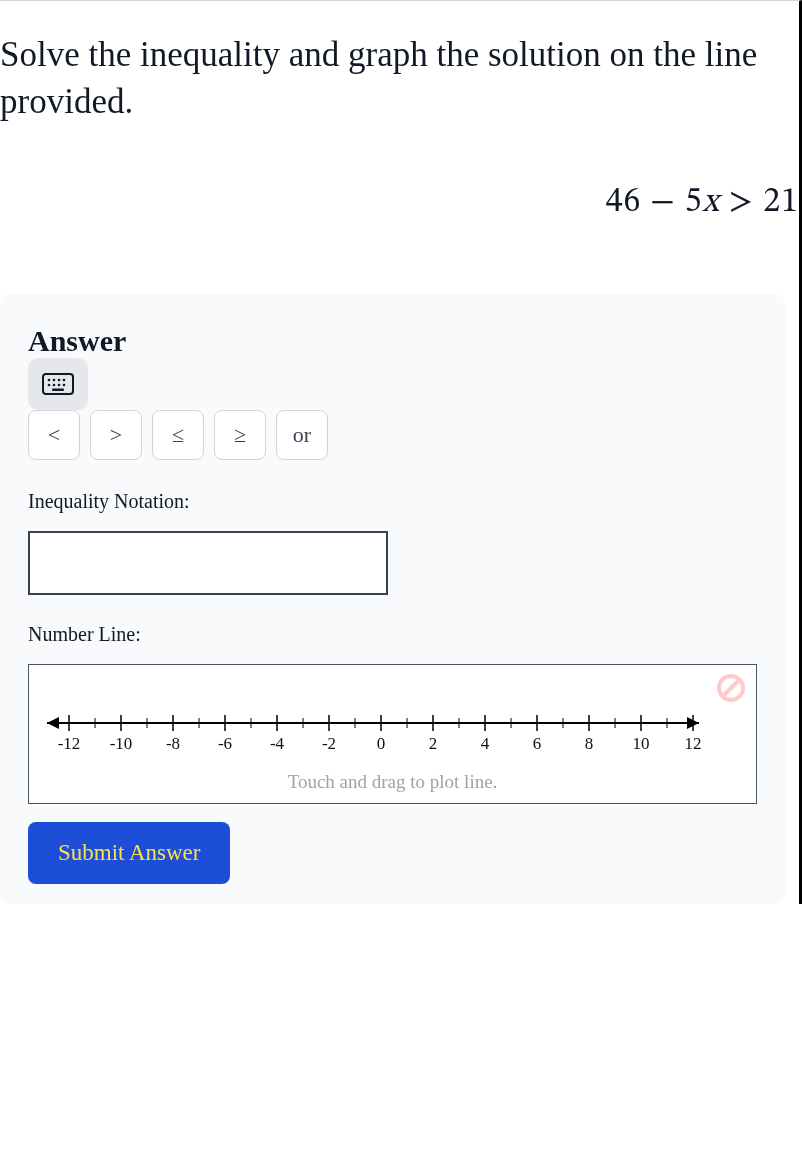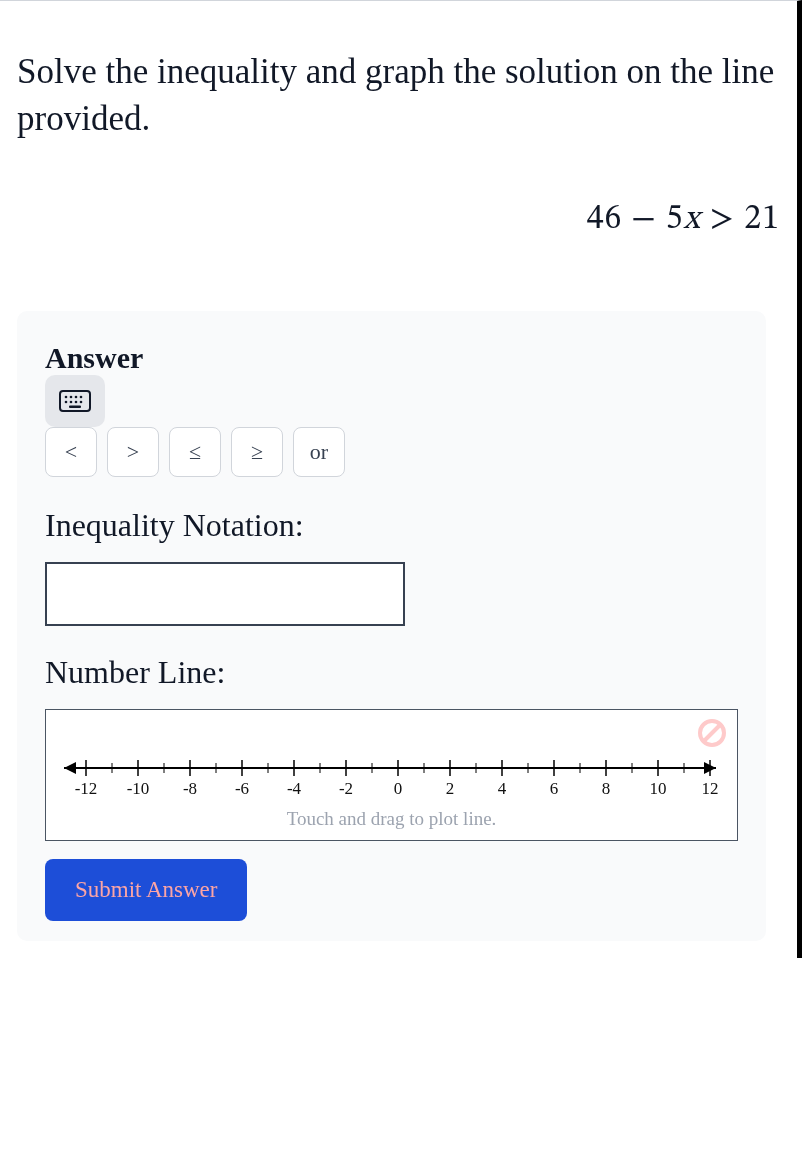--- a/index.html
+++ b/index.html
@@ -5,22 +5,22 @@
   * { box-sizing: border-box; }
   body {
     margin: 0;
     font-family: Georgia, 'Times New Roman', serif;
     color: #1f2937;
     background: #fff;
     width: 802px;
   }
   .container {
     border-top: 1px solid #d1d5db;
-    border-right: 5px solid #000000;
-    padding: 17px;
+    border-right: 3px solid #000000;
+    padding: 0;
   }
   .question {
     padding: 30px 0 0 0;
     font-size: 35px;
     line-height: 1.35;
     color: #111827;
   }
   .equation {
     text-align: right;
     font-family: 'Cambria Math', 'STIX Two Math', Georgia, serif;
@@ -76,21 +76,21 @@
     display: flex;
     align-items: center;
     justify-content: center;
     font-size: 22px;
     color: #374151;
     background: #fff;
     cursor: pointer;
     font-family: Georgia, serif;
   }
   .section-label {
-    font-size: 32px;
+    font-size: 20px;
     color: #111827;
     margin: 0 0 18px 0;
   }
   .text-input {
     border: 2px solid #374151;
     width: 360px;
     height: 64px;
     background: #fff;
     font-size: 24px;
     padding: 0 10px;
@@ -106,25 +106,25 @@
   .clear-icon {
     position: absolute;
     top: 8px;
     right: 10px;
   }
   .nl-svg { display: block; }
   .hint {
     text-align: center;
     font-size: 19px;
     color: #9ca3af;
-    margin-top: 10px;
+    margin-top: 18px;
   }
   .submit-btn {
     background: #1d4ed8;
-    color: #fca5a5;
+    color: #fde047;
     font-size: 23px;
     font-family: Georgia, serif;
     border: none;
     border-radius: 8px;
     padding: 18px 30px;
     margin-top: 18px;
     cursor: pointer;
   }
 </style>
 </head>

